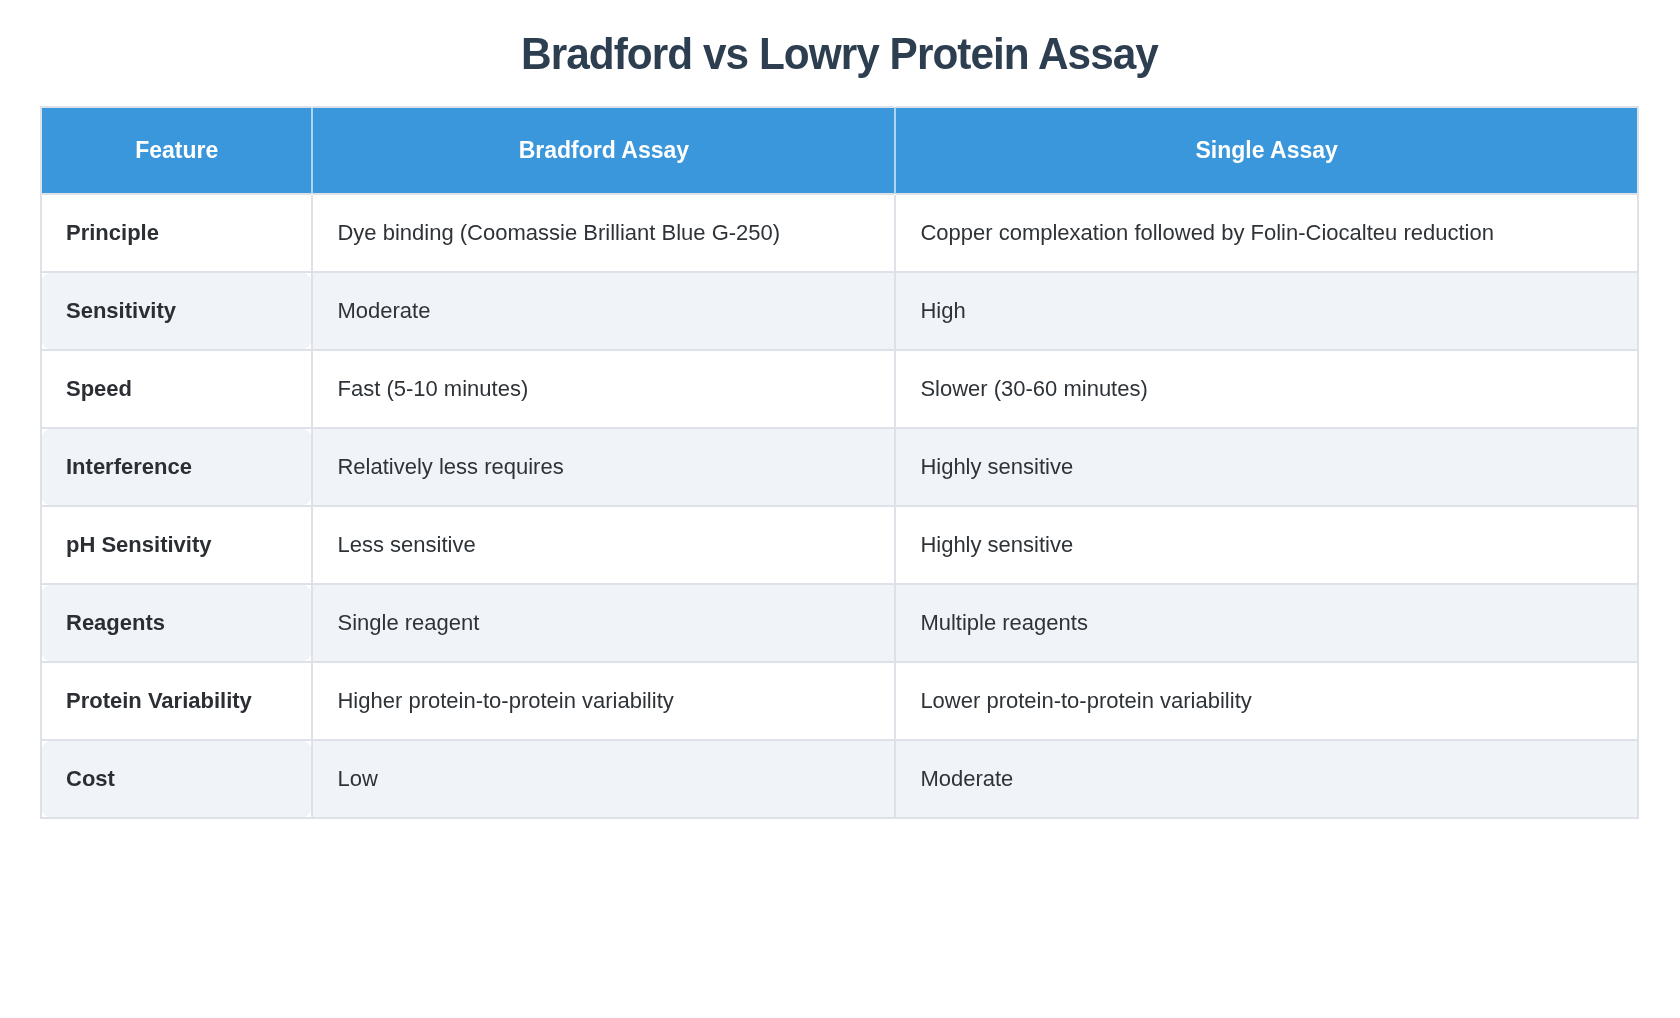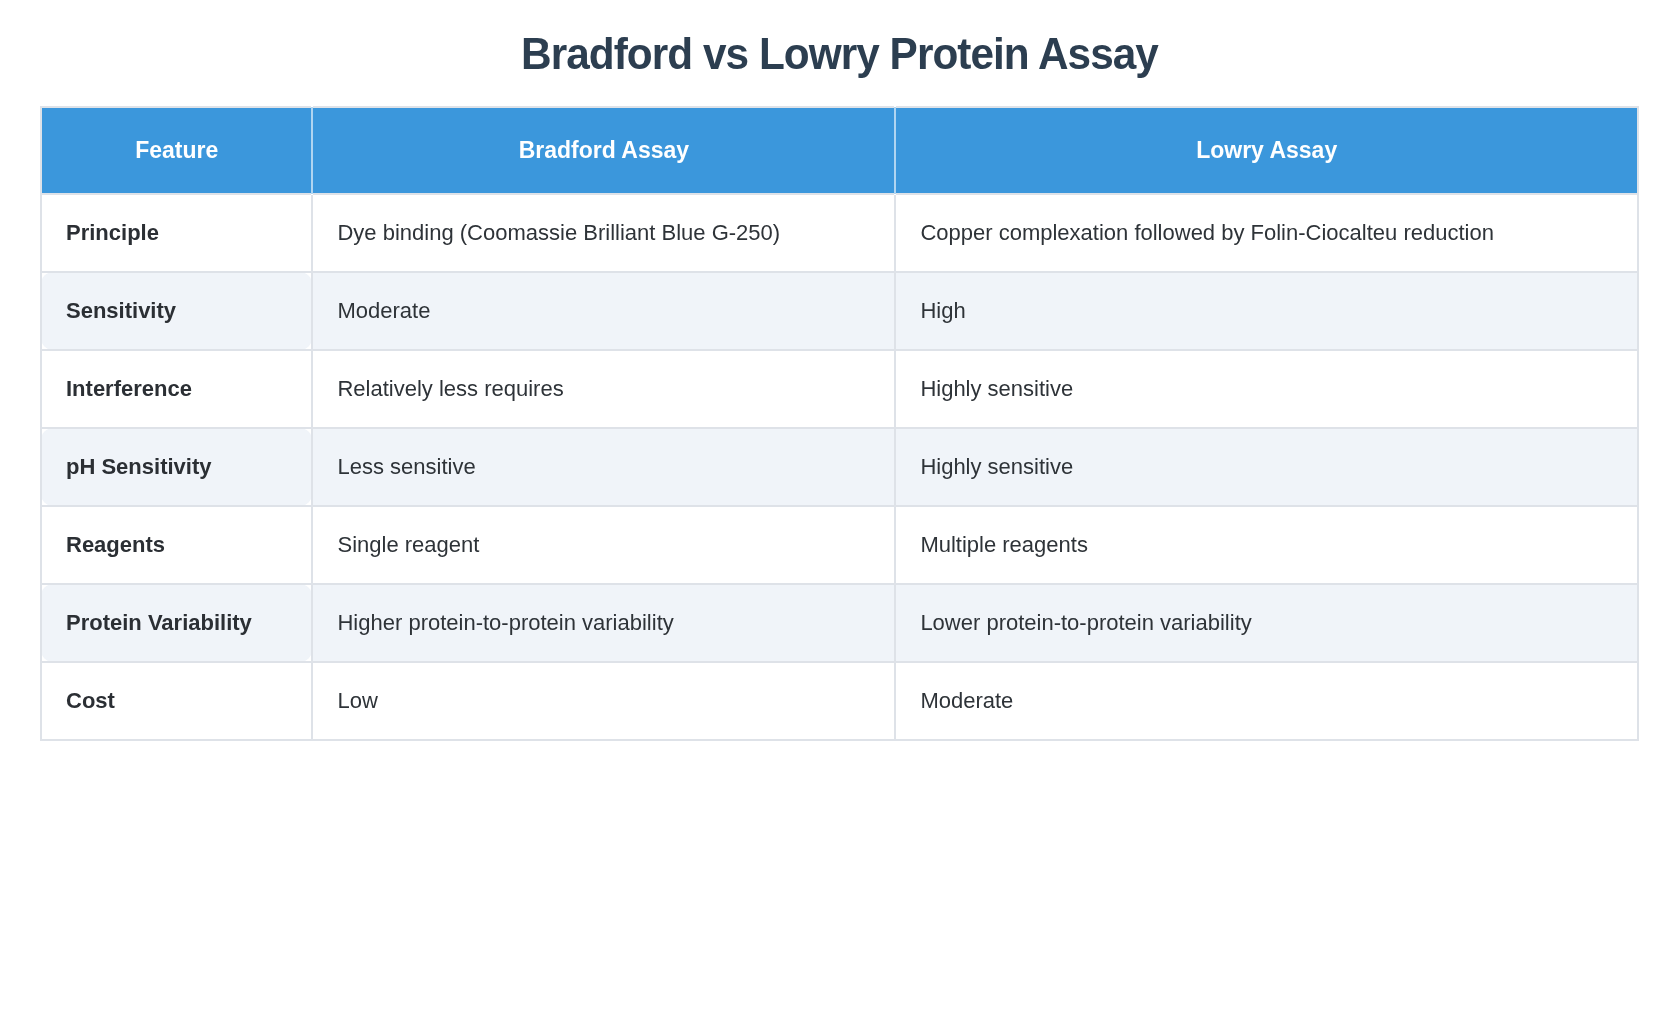--- a/index.html
+++ b/index.html
@@ -85,33 +85,38 @@
   <table class="comparison-table">
     <colgroup>
       <col class="c-feature">
       <col class="c-bradford">
       <col class="c-lowry">
     </colgroup>
     <thead>
       <tr>
         <th>Feature</th>
         <th>Bradford Assay</th>
-        <th>Lowry Assay</th>
+        <th>Single Assay</th>
       </tr>
     </thead>
     <tbody>
       <tr>
         <td class="feature">Principle</td>
         <td>Dye binding (Coomassie Brilliant Blue G-250)</td>
         <td>Copper complexation followed by Folin-Ciocalteu reduction</td>
       </tr>
       <tr>
         <td class="feature">Sensitivity</td>
         <td>Moderate</td>
         <td>High</td>
+      </tr>
+      <tr>
+        <td class="feature">Speed</td>
+        <td>Fast (5-10 minutes)</td>
+        <td>Slower (30-60 minutes)</td>
       </tr>
       <tr>
         <td class="feature">Interference</td>
         <td>Relatively less requires</td>
         <td>Highly sensitive</td>
       </tr>
       <tr>
         <td class="feature">pH Sensitivity</td>
         <td>Less sensitive</td>
         <td>Highly sensitive</td>

